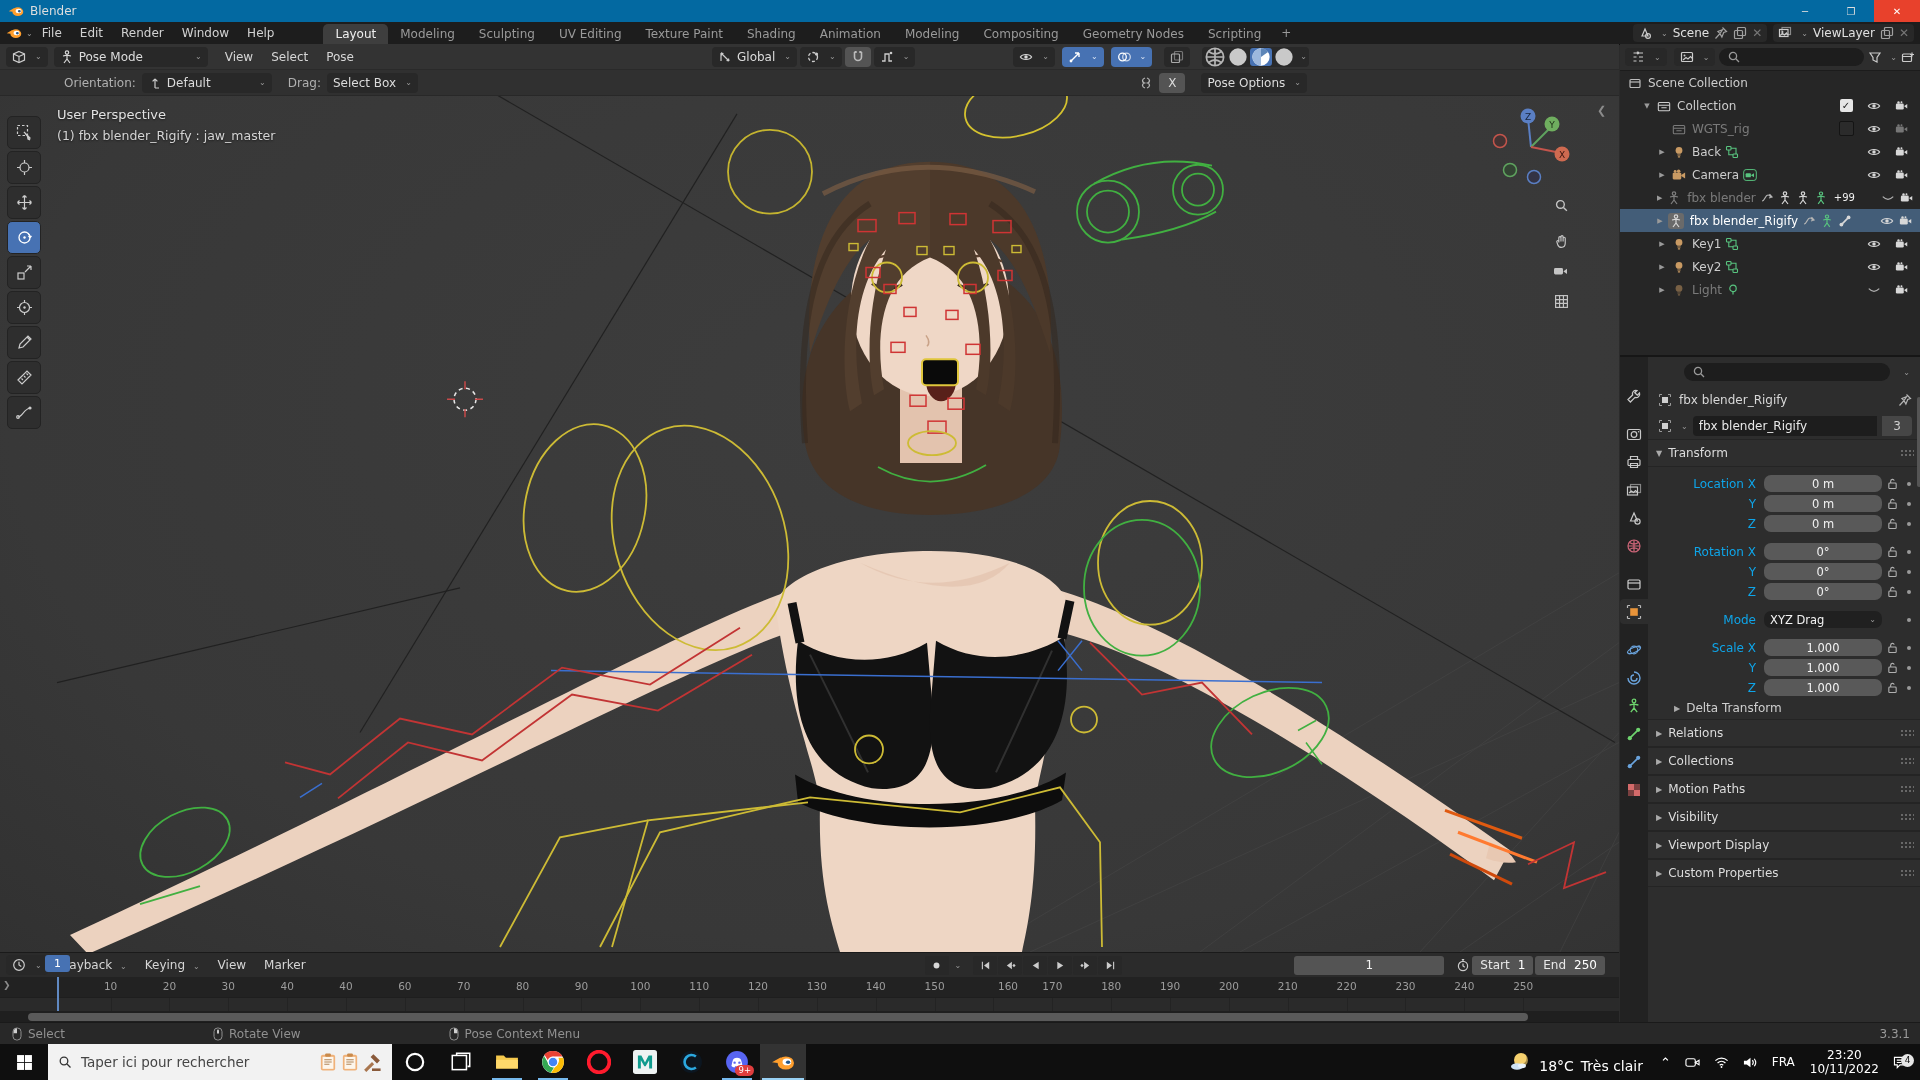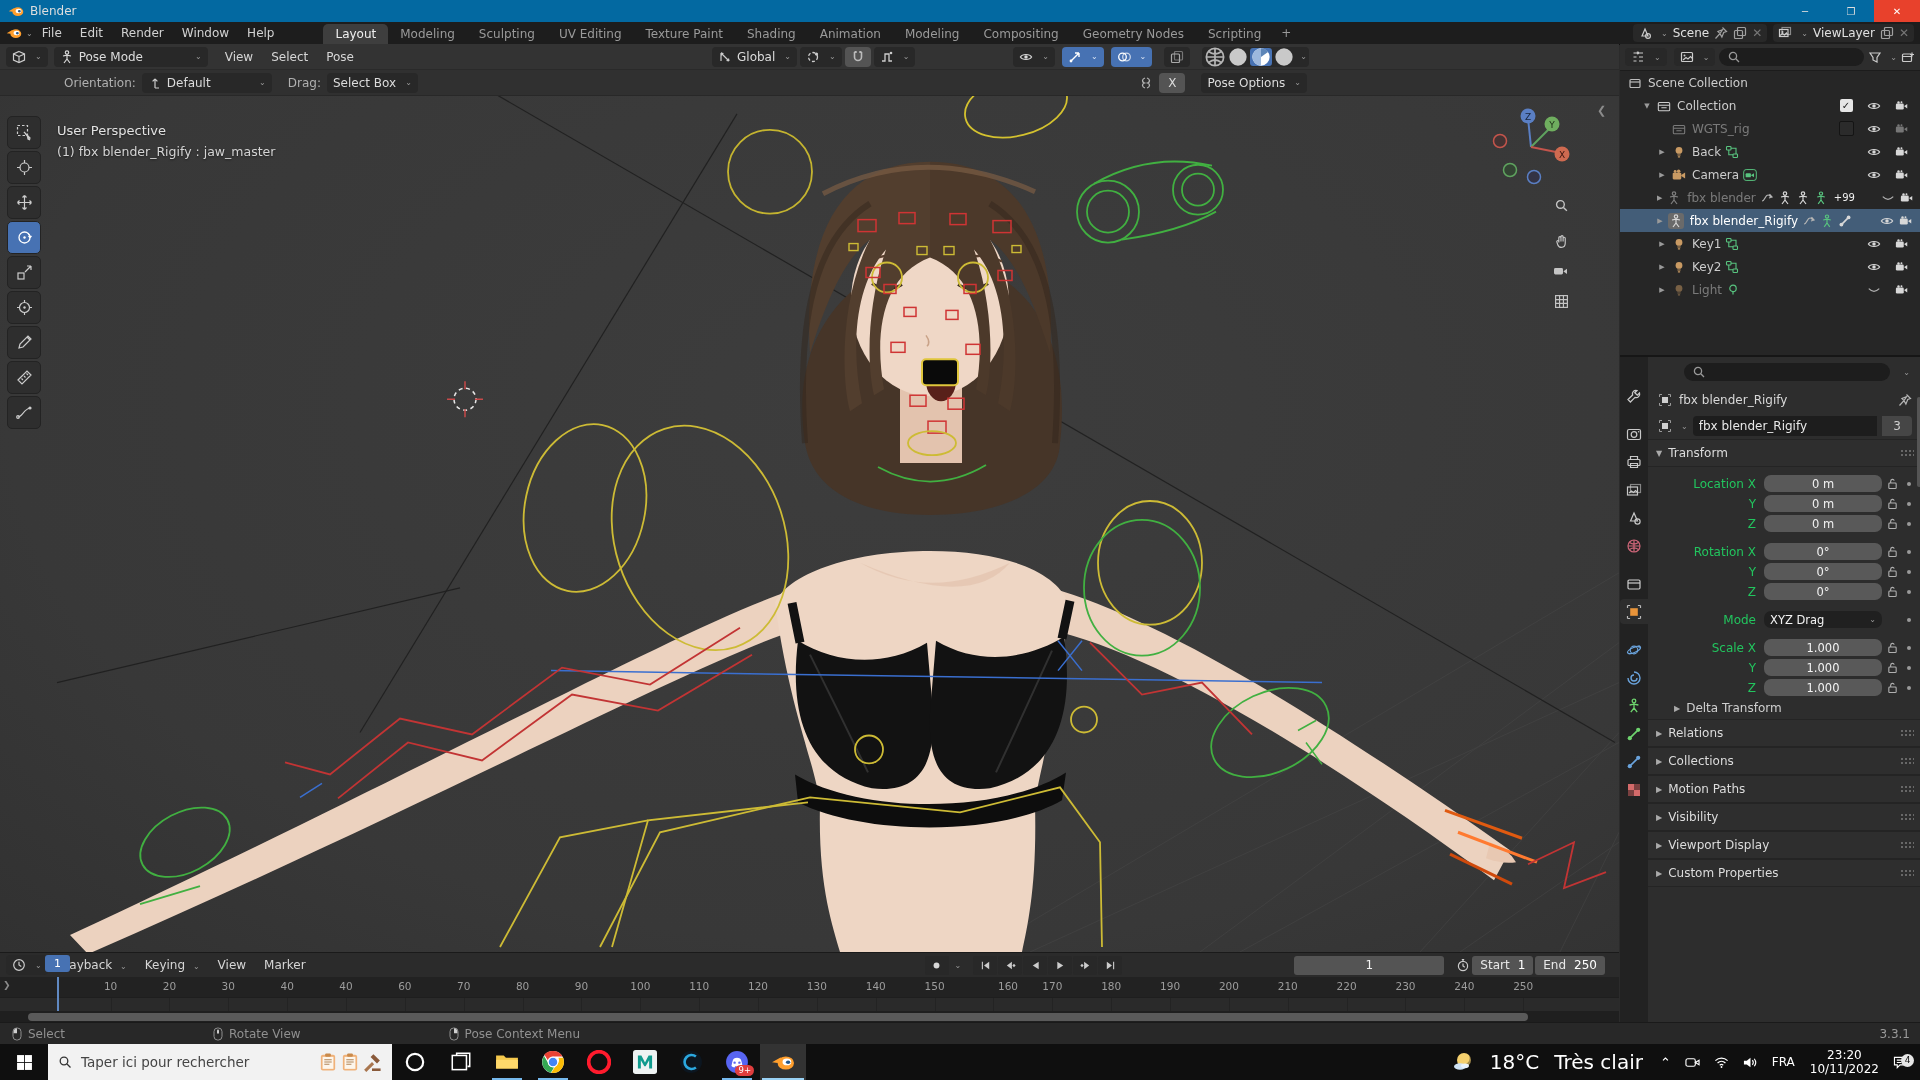--- a/index.html
+++ b/index.html
@@ -37,21 +37,21 @@
   .hbtn{background:#282828;border-radius:4px;height:20px;display:inline-flex;align-items:center;padding:0 6px;gap:5px;color:#dcdcdc}
   .hbtn.blue{background:#4772b3}
   .hbtn.pressed{background:#545454}
   .hbtn+.hbtn{margin-left:3px}
   .hmenu{padding:0 9px;color:#d6d6d6}
   .hlabel{color:#b0b0b0;margin:0 6px}
   .shadegrp{display:flex;background:#282828;border-radius:4px;height:20px;align-items:center;padding:0 2px;gap:1px}
   .shadegrp .sb{width:22px;height:18px;border-radius:3px;display:flex;align-items:center;justify-content:center}
   .sb.blue{background:#4772b3}
   #vp-right{margin-left:auto;display:flex;align-items:center;margin-right:310px;gap:4px}
-  #vp-overlay-text{left:57px;top:76px;color:#e2e2e2;font-size:13px;line-height:21px;text-shadow:0 1px 2px rgba(0,0,0,.5)}
+  #vp-overlay-text{left:57px;top:60px;color:#e2e2e2;font-size:13px;line-height:21px;text-shadow:0 1px 2px rgba(0,0,0,.5)}
   
   #vp-toolbar{left:7px;top:72px;display:flex;flex-direction:column;gap:2px}
   .tool-btn{width:32px;height:31px;background:#2e2e2e;border:1px solid #232323;border-radius:5px;display:flex;align-items:center;justify-content:center}
   .tool-btn.active{background:#4772b3}
   .tool-btn svg{width:17px;height:17px}
   
   #navgizmo{left:1488px;top:60px;width:86px;height:86px}
   .vctl{left:1546px;width:30px;height:30px;display:flex;align-items:center;justify-content:center;border-radius:15px;color:#c5c5c5}
   #npanel-chev{left:1597px;top:60px;color:#8b8b8b;font-size:11px}
   
@@ -81,21 +81,21 @@
   #prop-search{display:flex;align-items:center;height:30px;padding:0 8px;gap:6px}
   #prop-crumb{display:flex;align-items:center;height:26px;padding:0 10px;gap:7px;color:#d8d8d8}
   #prop-name-row{display:flex;align-items:center;height:26px;padding:0 10px;gap:5px}
   .namefield{flex:1;display:flex;align-items:center;background:#1d1d1d;border-radius:4px 0 0 4px;height:20px;padding:0 6px;gap:6px;color:#e8e8e8}
   .userschip{width:30px;height:20px;background:#464646;border-radius:0 4px 4px 0;display:flex;align-items:center;justify-content:center;color:#cfcfcf}
   .panel-h{display:flex;align-items:center;height:26px;background:#2e2e2e;border-top:1px solid #242424;border-bottom:1px solid #242424;color:#dcdcdc;padding:0 8px;gap:6px}
   .panel-h .tri{font-size:8px;color:#aaa}
   .dragdots{margin-left:auto;width:14px;height:8px;background:radial-gradient(circle,#777 1px,transparent 1.2px);background-size:4px 4px;opacity:.8}
   .trow{display:flex;align-items:center;height:19px;padding-right:6px;margin-top:1px}
   .trow.gap{margin-top:9px}
-  .tlabel{width:108px;text-align:right;color:#22c55e;margin-right:8px;flex:none}
+  .tlabel{width:108px;text-align:right;color:#0ea5e9;margin-right:8px;flex:none}
   .tfield{width:118px;height:17px;background:#595959;border-radius:7px;color:#f2f2f2;display:flex;align-items:center;justify-content:center;font-size:11.5px}
   .tfield.dd{background:#202020;justify-content:flex-start;padding:0 6px;box-sizing:border-box}
   .tfield.dd .cv{flex:1}
   .tlock{width:20px;display:flex;justify-content:center}
   .tdot{width:14px;display:flex;justify-content:center}
   .tdot i{width:4px;height:4px;border-radius:2px;background:#9a9a9a}
   .subpanel-h{display:flex;align-items:center;height:22px;padding-left:26px;gap:6px;color:#cfcfcf}
   
   #timeline{left:0;top:952px;width:1619px;height:70px;background:#2b2b2b;border-top:1px solid #1a1a1a;box-sizing:border-box}
   #tl-header{height:24px;display:flex;align-items:center;padding:0 6px;gap:2px}
@@ -121,21 +121,21 @@
   #start-btn{width:48px;height:36px;display:flex;align-items:center;justify-content:center}
   #tb-search{width:344px;height:36px;background:#f2f2f2;display:flex;align-items:center;padding:0 10px;gap:9px;box-sizing:border-box}
   #tb-search .ph{color:#454545;font-size:13.5px;flex:1}
   .tb-cell{width:46px;height:36px;display:flex;align-items:center;justify-content:center;position:relative}
   .tb-cell.active{background:#333333}
   .tb-cell .runline{position:absolute;left:8px;right:8px;bottom:0;height:2px;background:#76b9ed}
   .tb-cell.active .runline{left:2px;right:2px;background:#9ad2f5}
   .tb-cell svg{width:22px;height:22px}
   .appbadge{position:absolute;right:6px;bottom:4px;background:#e03e3e;color:#fff;border-radius:7px;font-size:8.5px;padding:0 3px;line-height:11px}
   #tb-right{margin-left:auto;display:flex;align-items:center;height:36px}
-  #tb-weather{display:flex;align-items:center;gap:15px;padding:0 10px;font-size:20px}
+  #tb-weather{display:flex;align-items:flex-end;gap:7px;padding:0 10px;font-size:14px}
   .trayico{padding:0 7px;display:flex;align-items:center}
   .trayico svg{width:15px;height:13px}
   #tb-clock{text-align:center;font-size:12px;line-height:14px;padding:0 8px}
   #tb-lang{font-size:12px;padding:0 7px}
   #notif{position:relative;padding:0 12px 0 6px}
   #notif .nbadge{position:absolute;right:6px;bottom:2px;width:13px;height:13px;background:#e6e6e6;color:#111;border-radius:7px;font-size:9px;display:flex;align-items:center;justify-content:center}
 </style>
 </head>
 <body>
 

